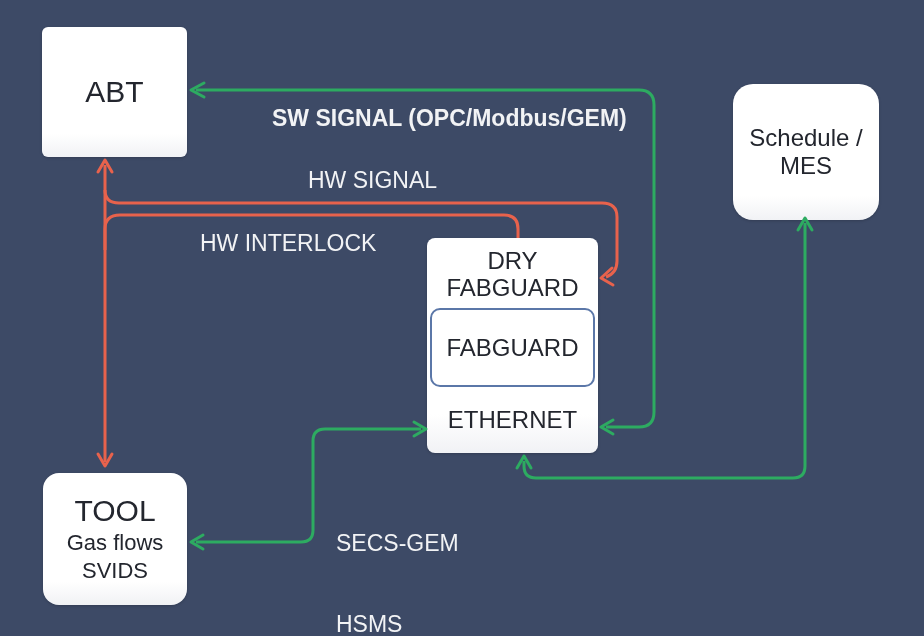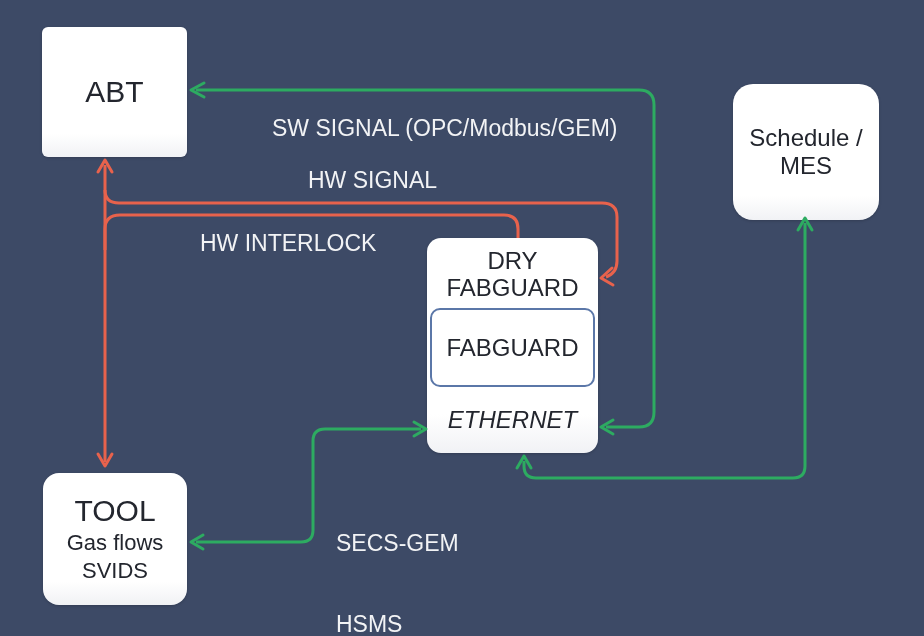--- a/index.html
+++ b/index.html
@@ -33,21 +33,21 @@
     font-size: 30px;
   }
   .node-schedule {
     left: 733px; top: 84px; width: 146px; height: 136px;
     border-radius: 20px;
     font-size: 24px;
     line-height: 28px;
   }
   .node-middle {
     left: 427px; top: 238px; width: 171px; height: 215px;
-    border-radius: 14px;
+    border-radius: 8px;
     font-size: 24px;
     justify-content: flex-start;
   }
   .middle-top {
     line-height: 27px;
     padding-top: 9px;
     height: 61px;
   }
   .fabguard-box {
     box-sizing: border-box;
@@ -58,37 +58,36 @@
     background: #ffffff;
     display: flex;
     align-items: center;
     justify-content: center;
   }
   .middle-bottom {
     flex: 1;
     display: flex;
     align-items: center;
     justify-content: center;
-    font-style: italic;
   }
   .node-tool {
     left: 43px; top: 473px; width: 144px; height: 132px;
     border-radius: 16px;
   }
   .tool-title { font-size: 30px; line-height: 36px; }
   .tool-sub   { font-size: 22px; line-height: 28px; }
   .edge-label {
     position: absolute;
     color: var(--label_text, #f2f3f5);
     font-size: 23px;
     line-height: 27px;
     white-space: pre;
     z-index: 4;
   }
-  .lbl-sw        { left: 272px; top: 115px; }
+  .lbl-sw        { left: 272px; top: 105px; font-weight: bold; }
   .lbl-hwsignal  { left: 308px; top: 167px; }
   .lbl-interlock { left: 200px; top: 230px; }
   .lbl-secs      { left: 336px; top: 476px; }
   svg.arrows {
     position: absolute;
     left: 0; top: 0;
     z-index: 5;
     pointer-events: none;
   }
   .edge-green { stroke: var(--green, #2dab61); }

